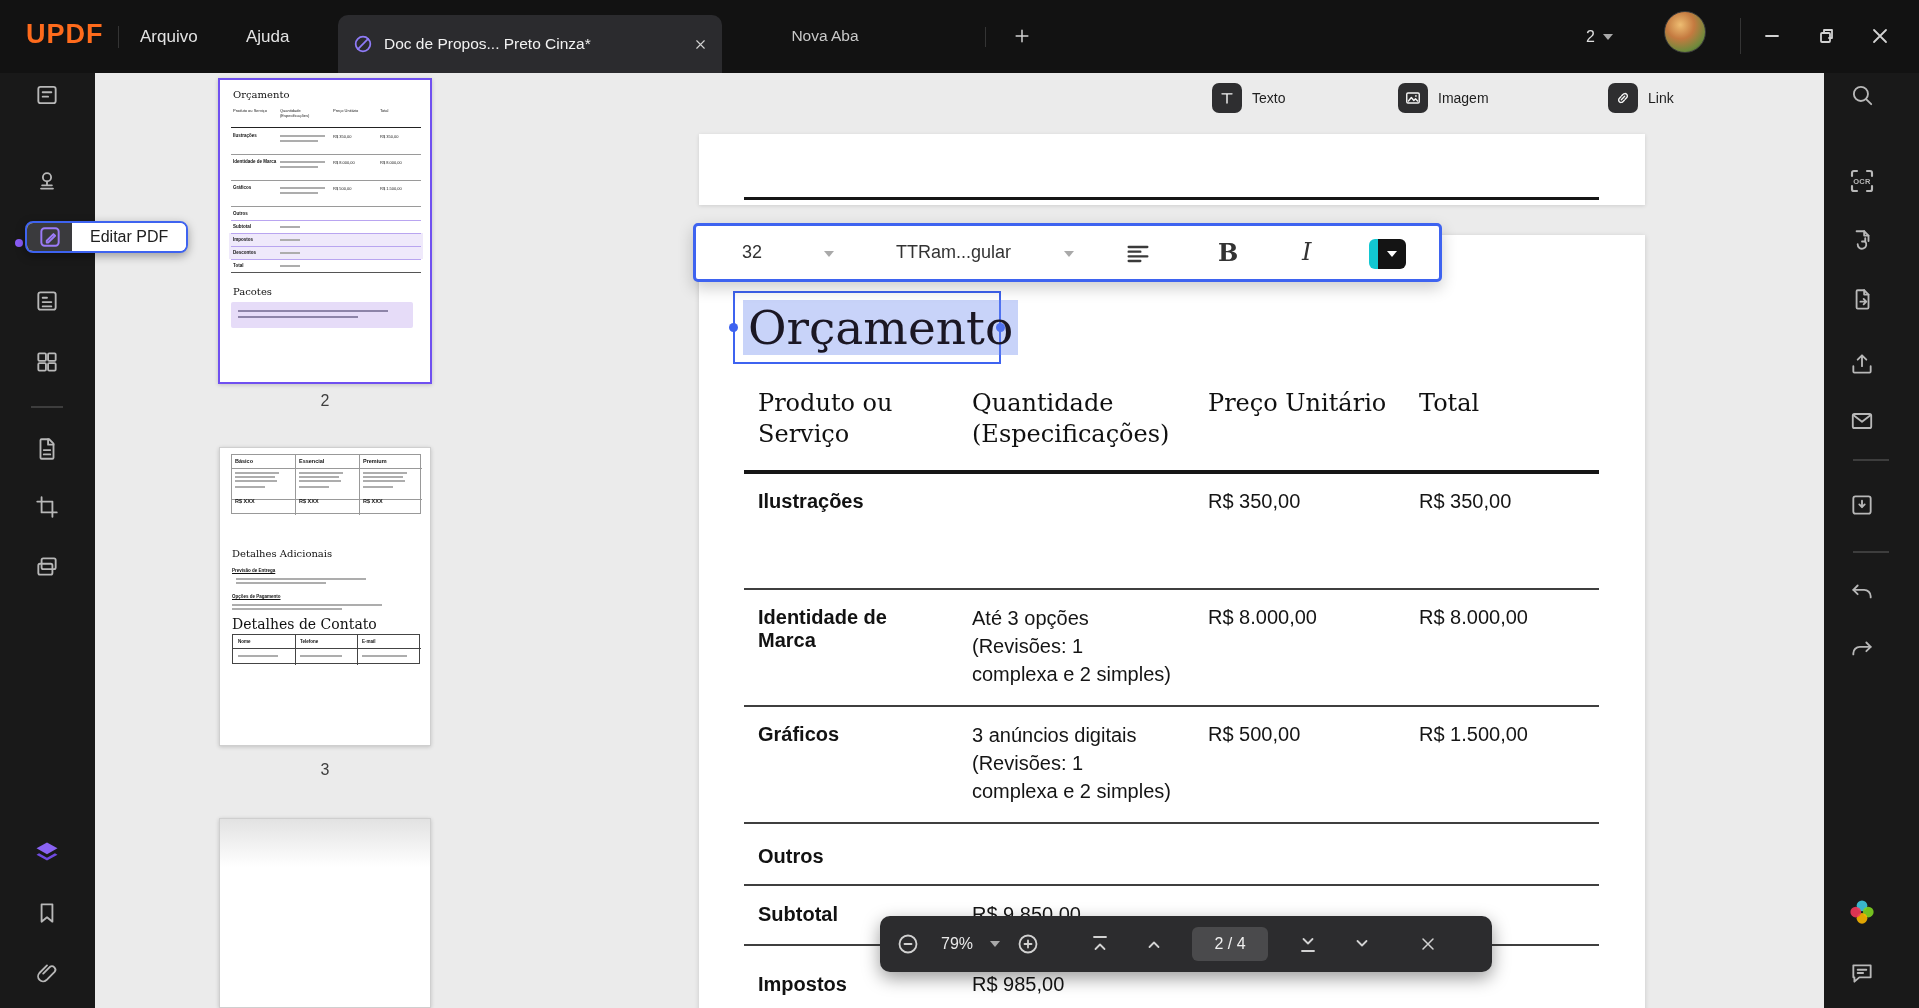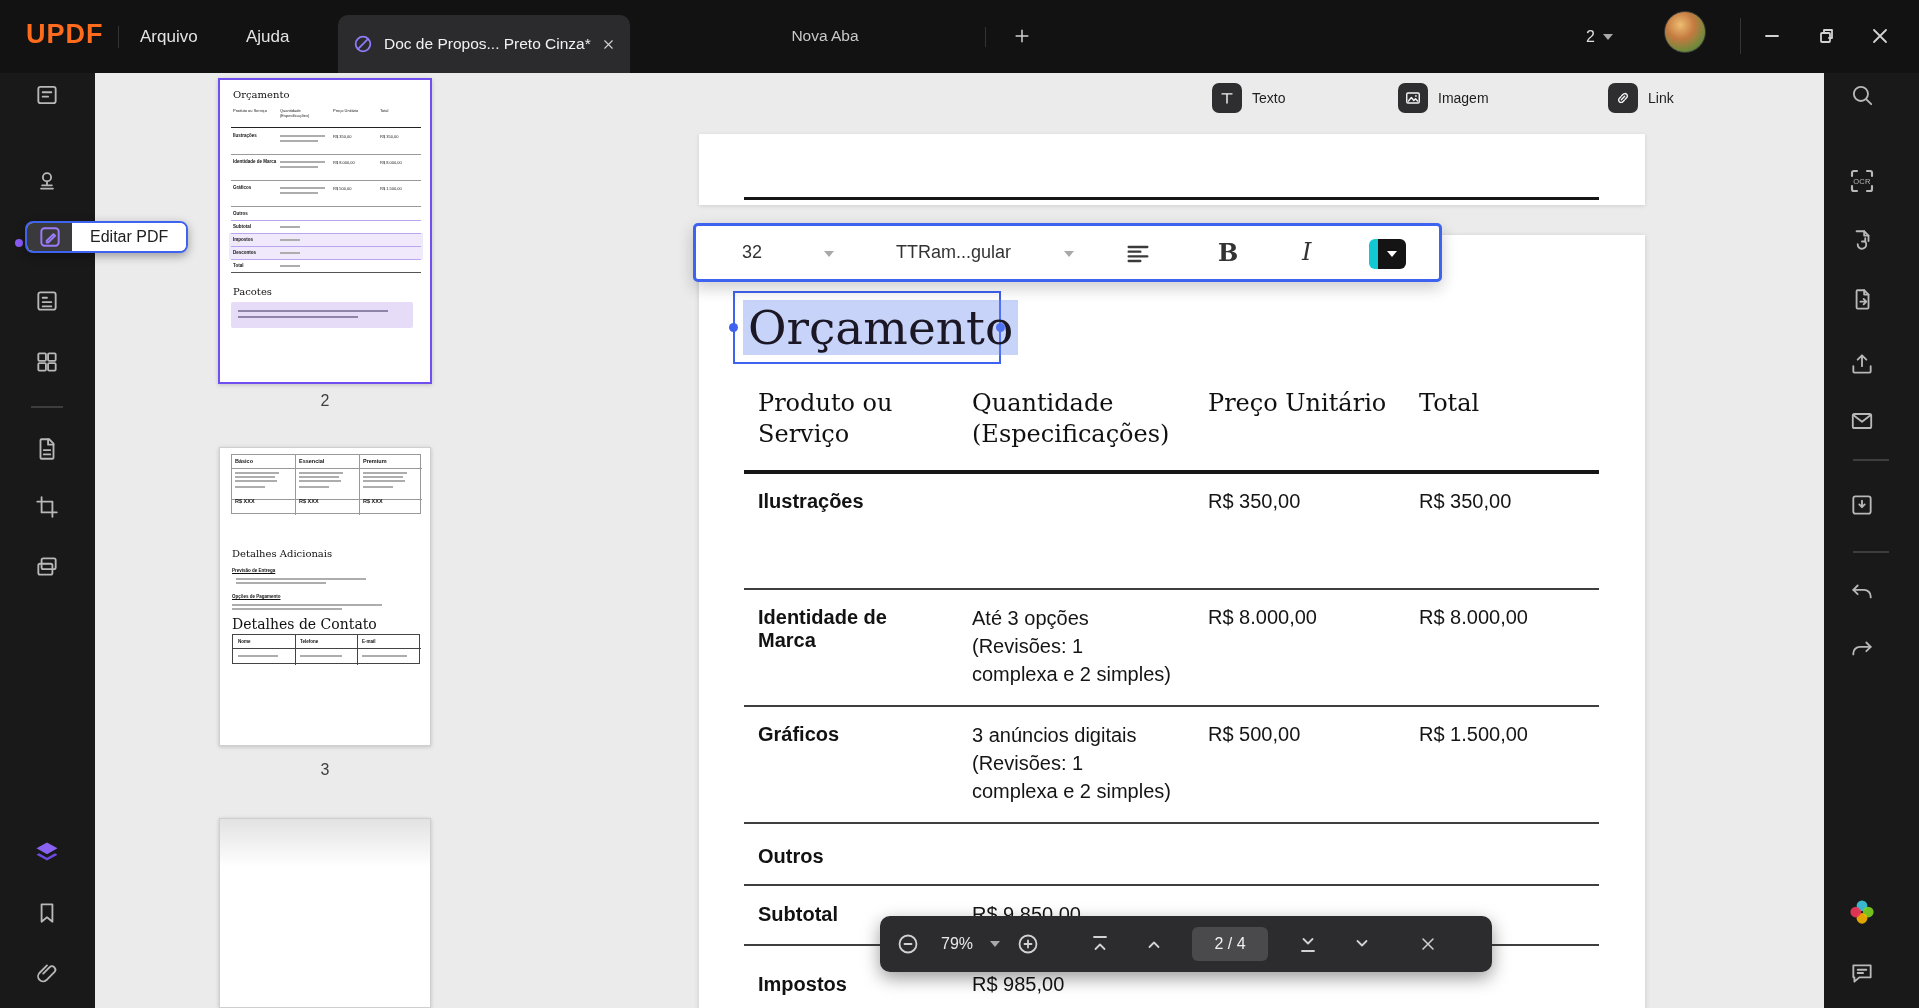--- a/index.html
+++ b/index.html
@@ -10,21 +10,21 @@
 svg.ic{stroke:#b8b8b8;fill:none;stroke-width:1.7;stroke-linecap:round;stroke-linejoin:round}
 svg.icw{stroke:#f5f5f5;fill:none;stroke-width:1.7;stroke-linecap:round;stroke-linejoin:round}
 svg.icd{stroke:#d2d2d2;fill:none;stroke-width:1.8;stroke-linecap:round;stroke-linejoin:round}
 
 
 #topbar{left:0;top:0;width:1919px;height:73px;background:#121212;z-index:60}
 #logo{left:26px;top:19px;font-size:27px;font-weight:800;letter-spacing:1px;color:#ff6b1c}
 .tbdiv{width:1px;background:#343434}
 #tbdiv1{left:118px;top:26px;height:22px}
 .menu{top:27px;font-size:17px;color:#e3e3e3;cursor:default}
-#tab-active{left:338px;top:15px;width:292px;height:58px;background:#2b2b2e;border-radius:10px 10px 0 0;display:flex;align-items:center;padding:0 14px;gap:10px}
+#tab-active{left:338px;top:15px;width:384px;height:58px;background:#2b2b2e;border-radius:10px 10px 0 0;display:flex;align-items:center;padding:0 14px;gap:10px}
 #tab-active .lbl{flex:1;font-size:15.5px;color:#f1f1f1;white-space:nowrap;overflow:hidden}
 #tab-new{left:770px;top:27px;width:110px;text-align:center;font-size:15.5px;color:#c9c9c9}
 #tbdiv2{left:985px;top:27px;height:20px}
 #newtab{left:1012px;top:26px}
 #winbadge{left:1586px;top:28px;display:flex;align-items:center;gap:8px;font-size:16px;color:#dedede}
 .caret{width:0;height:0;border-left:5px solid transparent;border-right:5px solid transparent;border-top:6px solid #a9a9a9}
 #avatar{left:1664px;top:11px;width:42px;height:42px;border-radius:50%;border:1px solid #3a3a3a;
   background:radial-gradient(circle at 38% 32%,#eebd72 0%,#c47a40 38%,#6f8a3c 72%,#2e4a22 100%)}
 #tbdiv3{left:1740px;top:18px;height:36px}
 .winbtn{top:24px;width:24px;height:24px}
@@ -86,21 +86,21 @@
 #swatch .caret{border-top-color:#fff;margin-left:8px}
 
 
 #zoombar{left:880px;top:916px;width:612px;height:56px;background:#2c2c2e;border-radius:10px;box-shadow:0 6px 18px rgba(0,0,0,.4);display:flex;align-items:center;z-index:40}
 #zoom-val{margin-left:14px;width:46px;font-size:16px;color:#e9e9e9;text-align:center}
 #pagebox{margin-left:26px;width:76px;height:34px;background:#4a4a4c;border-radius:6px;display:flex;align-items:center;justify-content:center;font-size:16px;color:#f0f0f0}
 
 
 #rbar{right:0;top:73px;width:95px;height:935px;background:#191919;z-index:50}
 .rtool{position:absolute;left:16px;width:44px;height:44px;display:flex;align-items:center;justify-content:center}
-#ocr-label{position:absolute;font-size:7.5px;font-weight:normal;color:#b8b8b8;letter-spacing:.3px}
+#ocr-label{position:absolute;font-size:7.5px;font-weight:bold;color:#b8b8b8;letter-spacing:.3px}
 </style>
 </head>
 <body>
 
 <div id="topbar" class="abs">
   <div id="logo" class="abs">UPDF</div>
   <div id="tbdiv1" class="abs tbdiv"></div>
   <div class="abs menu" style="left:140px">Arquivo</div>
   <div class="abs menu" style="left:246px">Ajuda</div>
 

